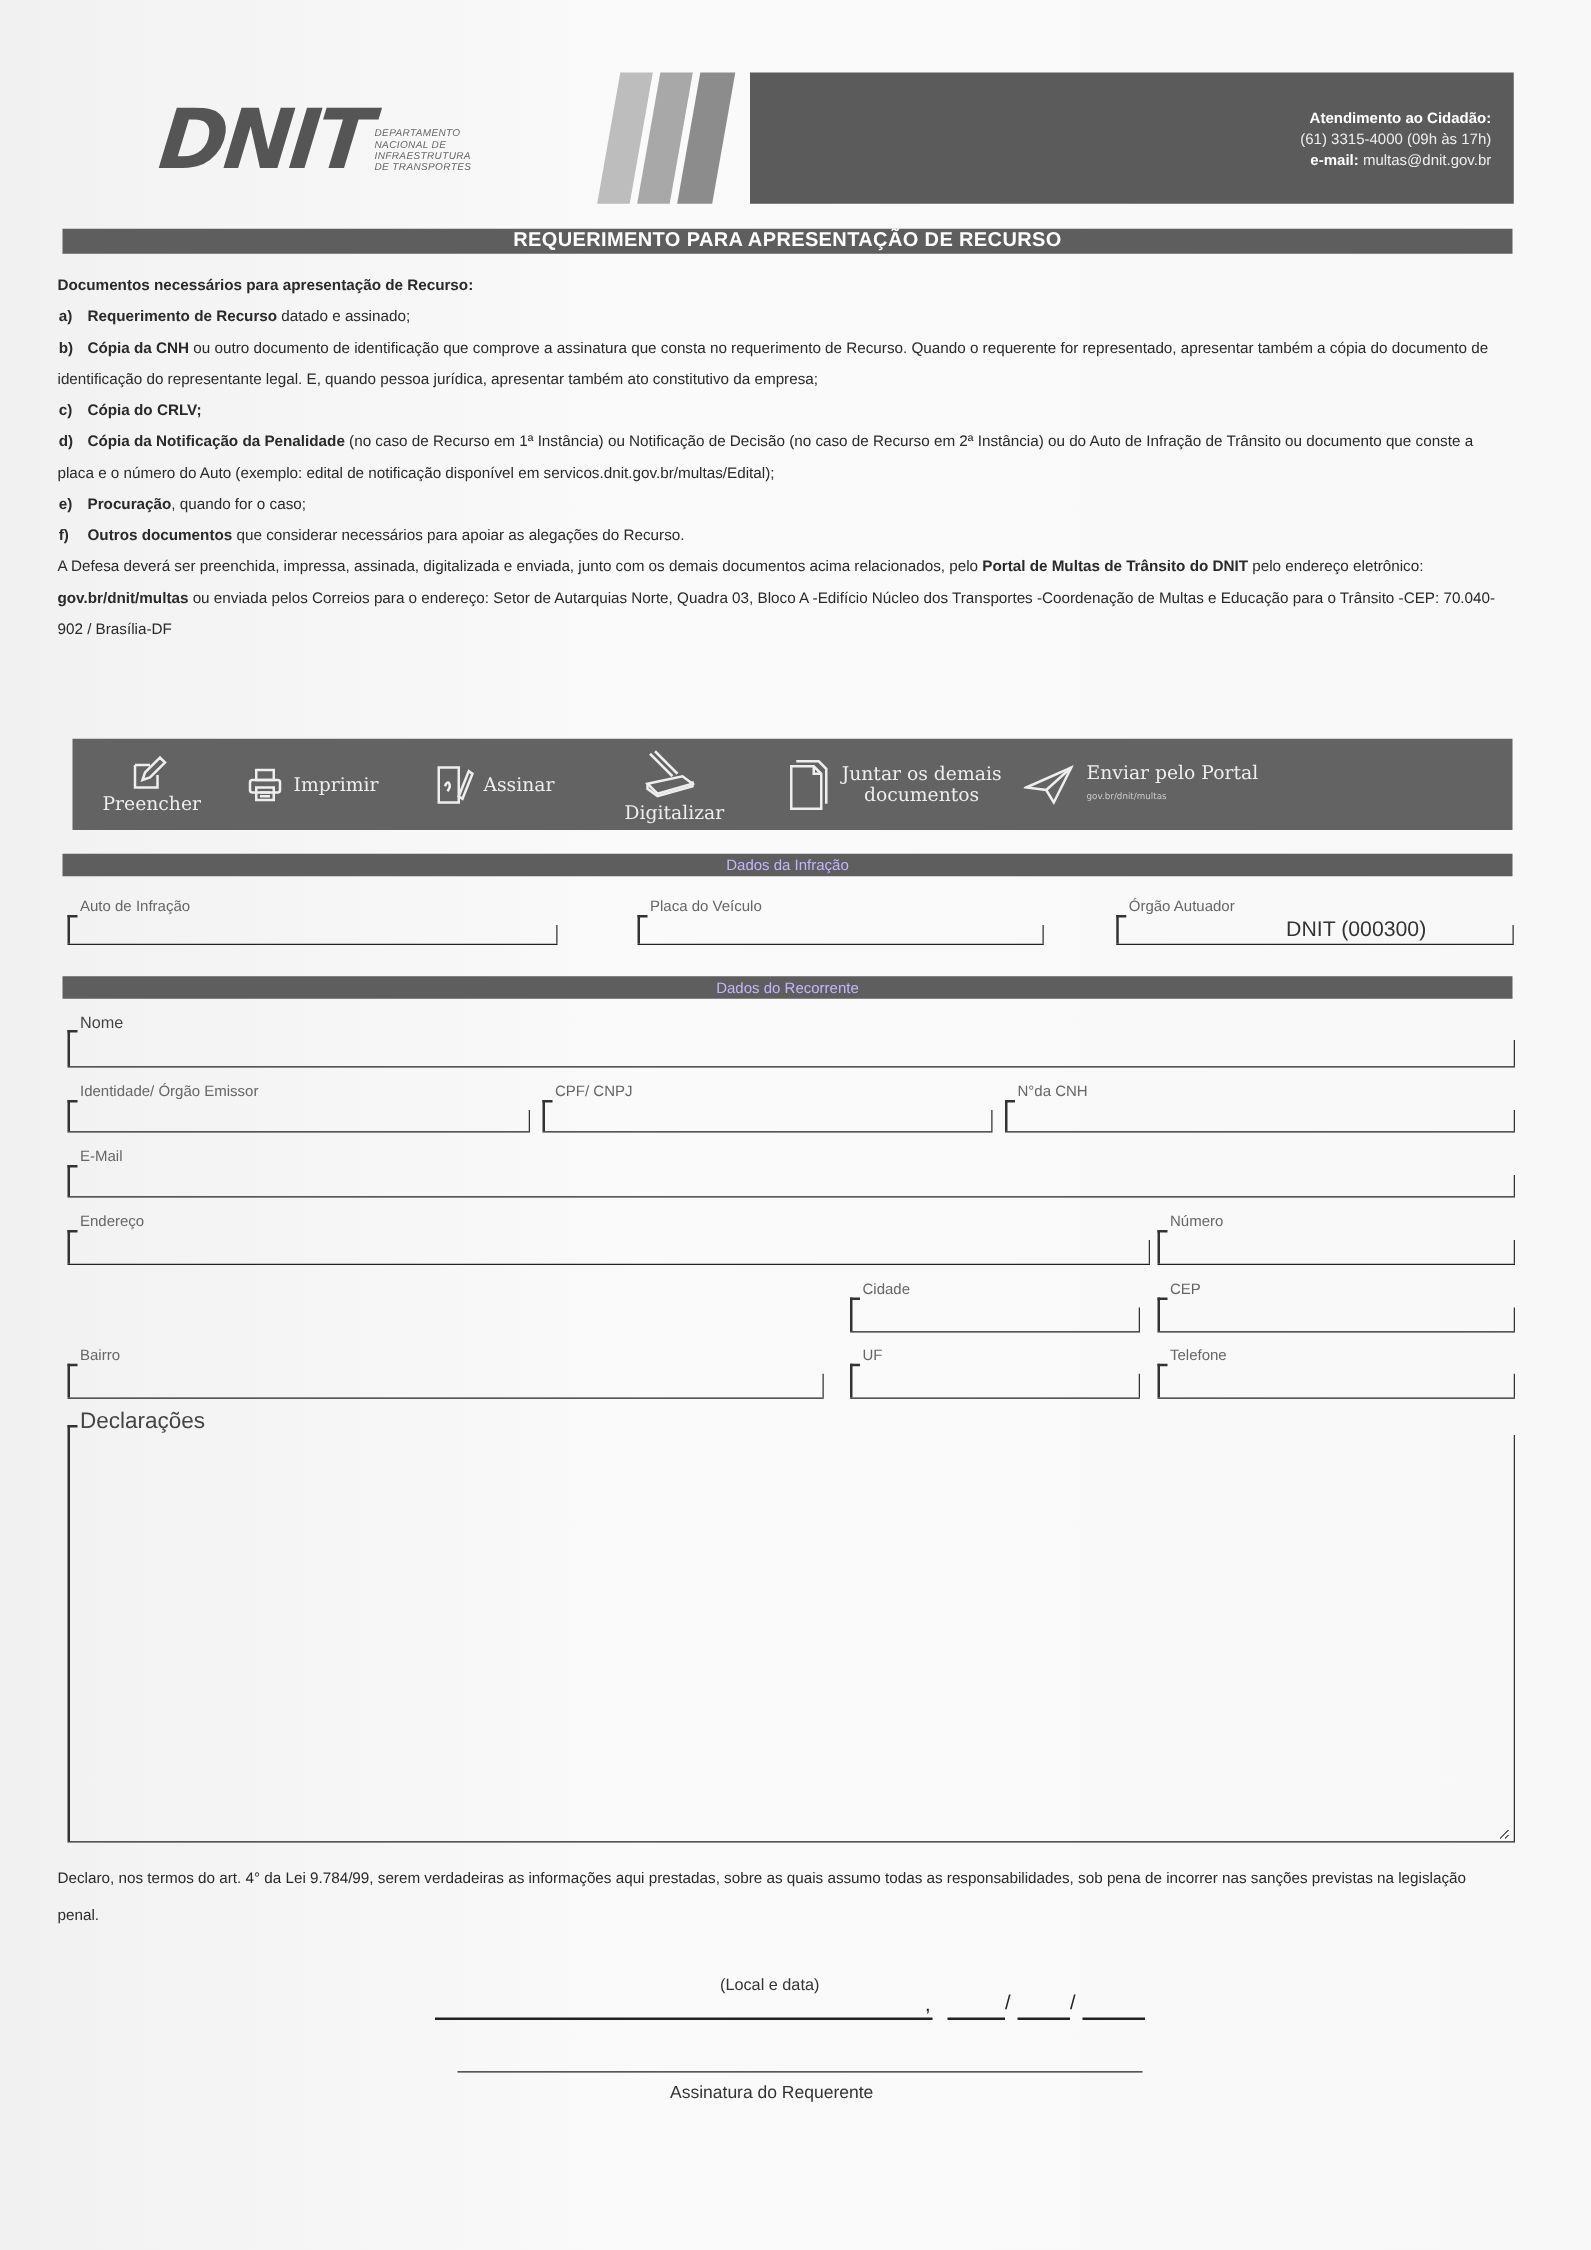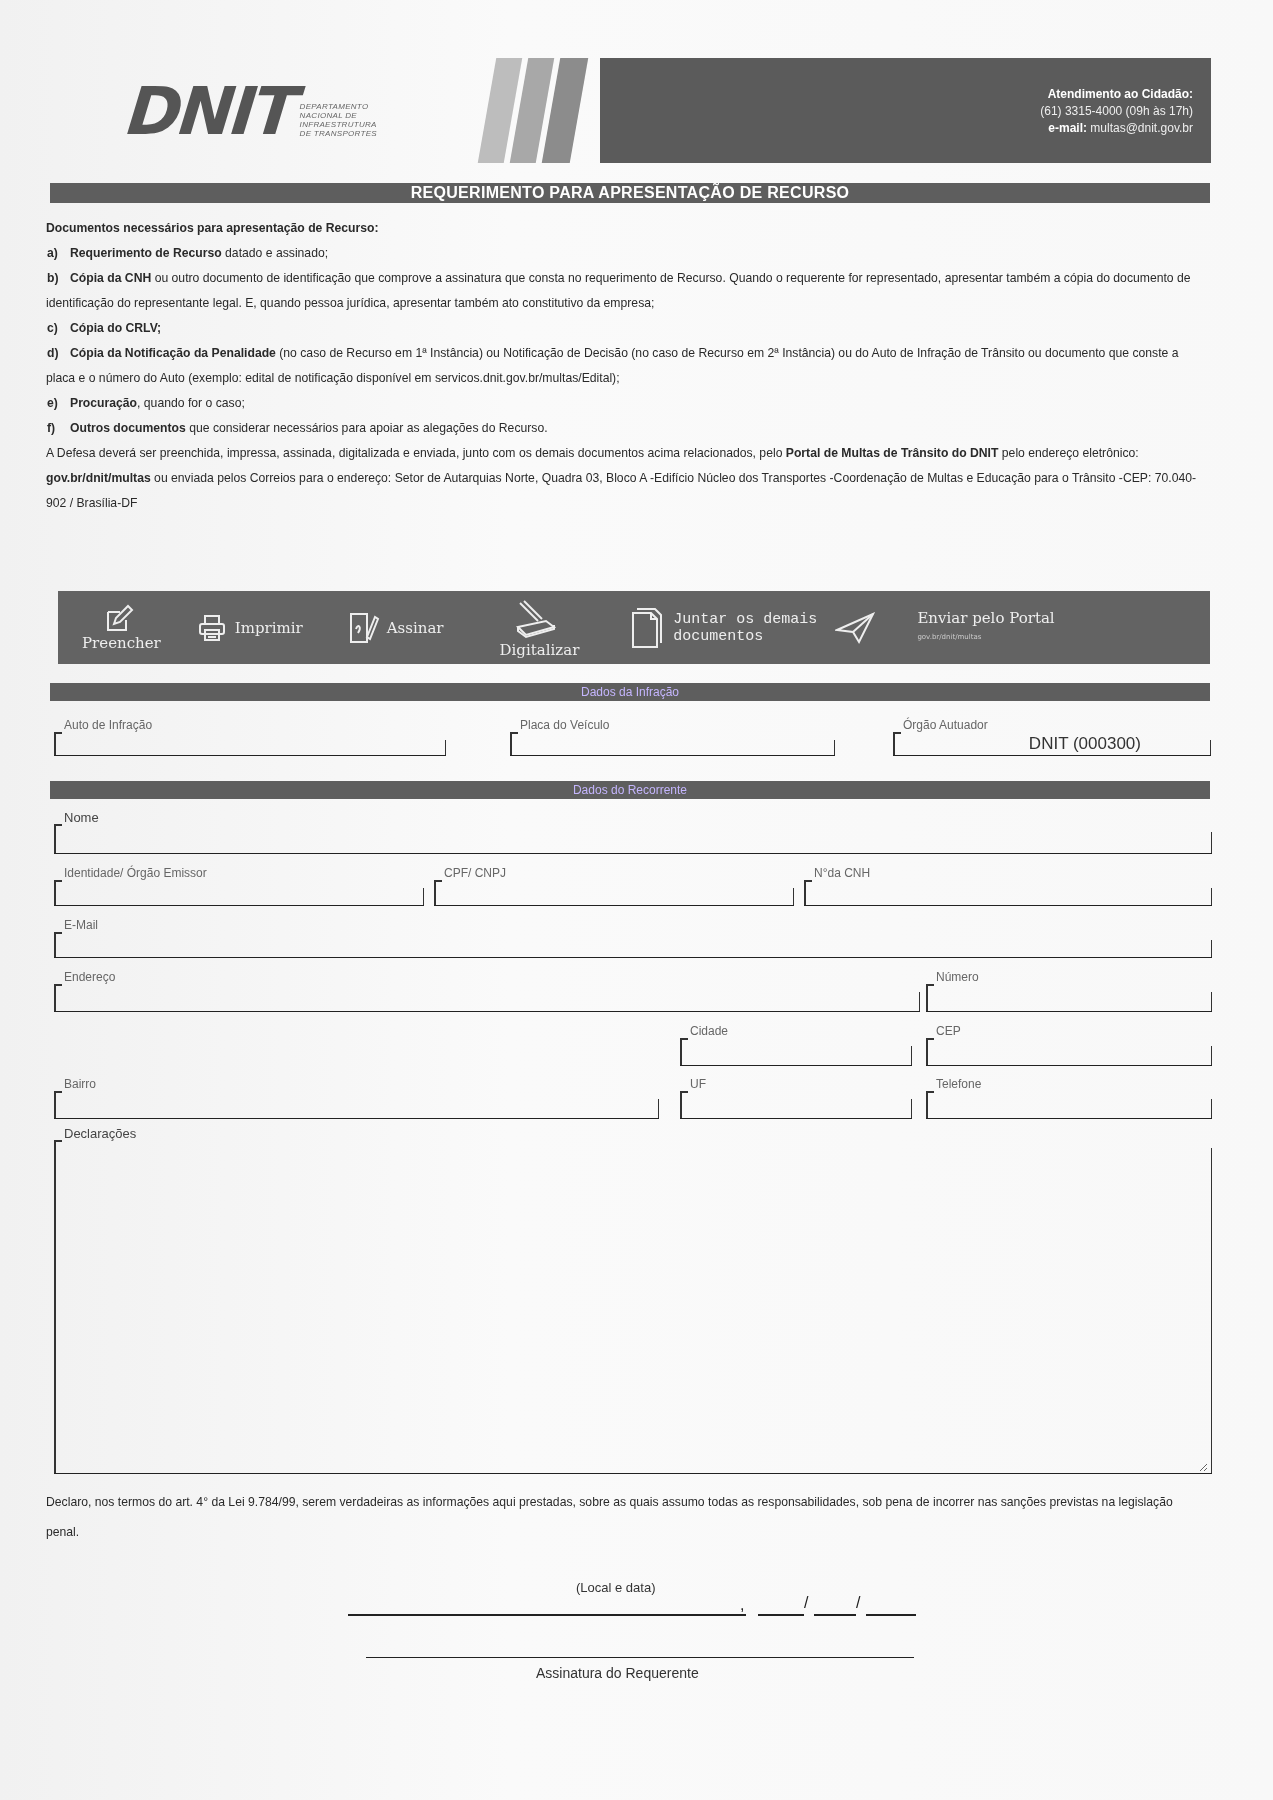--- a/index.html
+++ b/index.html
@@ -24,21 +24,21 @@
 
   
   .instr { position: absolute; left: 46px; top: 216px; width: 1165px; font-size: 12.2px; line-height: 25px; color: #2a2a2a; }
   .instr .head { font-weight: bold; }
   .instr .item .letter { display: inline-block; width: 24px; font-weight: bold; padding-left: 1px; }
 
   
   .process { position: absolute; left: 58px; top: 591px; width: 1152px; height: 73px; background: #636363; display: flex; align-items: center; }
   .step { display: flex; align-items: center; color: #eee; font-family: "DejaVu Serif", serif; font-size: 15px; }
   .step svg { stroke: #eee; fill: none; stroke-width: 2; }
-  .step .two { line-height: 17px; font-family: Liberation Mono, monospace; }
+  .step .two { text-align: center; line-height: 17px; }
   .step .small { font-size: 7px; font-family: "DejaVu Sans", sans-serif; color: #ccc; display: block; text-align: left; margin-top: 2px; }
 
   
   .field { position: absolute; }
   .field .lbl { position: absolute; left: 10px; top: 0; font-size: 12px; color: #666; white-space: nowrap; }
   .field .box { position: absolute; left: 0; top: 14px; right: 0; bottom: 0; border-bottom: 1.5px solid #222; }
   .field .box::before { content: ""; position: absolute; left: 0; top: 0; width: 1.5px; height: 100%; background: #333; }
   .field .box::after { content: ""; position: absolute; right: 0; top: 8px; width: 1.5px; height: calc(100% - 8px); background: #333; }
   .field .tick { position: absolute; left: 0; top: 14px; width: 8px; height: 1.5px; background: #333; }
   .field .val { position: absolute; right: 70px; bottom: 2px; font-size: 17px; color: #333; }
@@ -124,21 +124,21 @@
       <span style="margin-left:6px;">Digitalizar</span>
     </div>
     <div class="step" style="margin-left:50px;">
       <svg width="34" height="46" viewBox="0 0 34 46">
           <path d="M4 8h18l6 6v28H4z"></path>
           <path d="M8 4h18l6 6v28"></path>
           <path d="M22 8v6h6"></path>
         </svg>
       <span class="two" style="margin-left:10px;"><span>Juntar os demais</span><br><span>documentos</span></span>
     </div>
-    <div class="step" style="margin-left:18px;gap:32px;">
+    <div class="step" style="margin-left:18px;">
       <svg width="40" height="36" viewBox="0 0 40 36">
           <path d="M2 20l36-16-14 28-6-10z"></path>
           <path d="M18 22l20-18"></path>
         </svg>
       <span style="margin-left:10px;line-height:17px;"><span>Enviar pelo Portal</span><span class="small">gov.br/dnit/multas</span></span>
     </div>
   </div>
 
   <div class="bar sec-bar" style="top:683px;">Dados da Infração</div>
 
@@ -235,21 +235,21 @@
     <input type="text" value="" style="">
   </div>
   <div class="field" style="left:926px;top:1077px;width:286px;height:42px;">
     <span class="lbl">Telefone</span>
       <span class="tick"></span>
       <div class="box"></div>
     <input type="text" value="" style="">
   </div>
 
   <div class="field" style="left:54px;top:1126px;width:1158px;height:348px;">
-    <span class="lbl" style="font-size:13px;color:#444;">Declarações</span>
+    <span class="lbl" style="font-size:18px;color:#444;">Declarações</span>
       <span class="tick"></span>
       <div class="box"></div>
     <textarea placeholder="" style=""></textarea>
   </div>
 
   <div class="decl">Declaro, nos termos do art. 4° da Lei 9.784/99, serem verdadeiras as informações aqui prestadas, sobre as quais assumo todas as responsabilidades, sob pena de incorrer nas sanções previstas na legislação penal.</div>
 
   <div class="sigline" style="left:348px;top:1614px;width:398px;"></div>
   <span class="date-sep" style="left:740px;top:1596px;">,</span>
   <div class="sigline" style="left:758px;top:1614px;width:46px;"></div>

